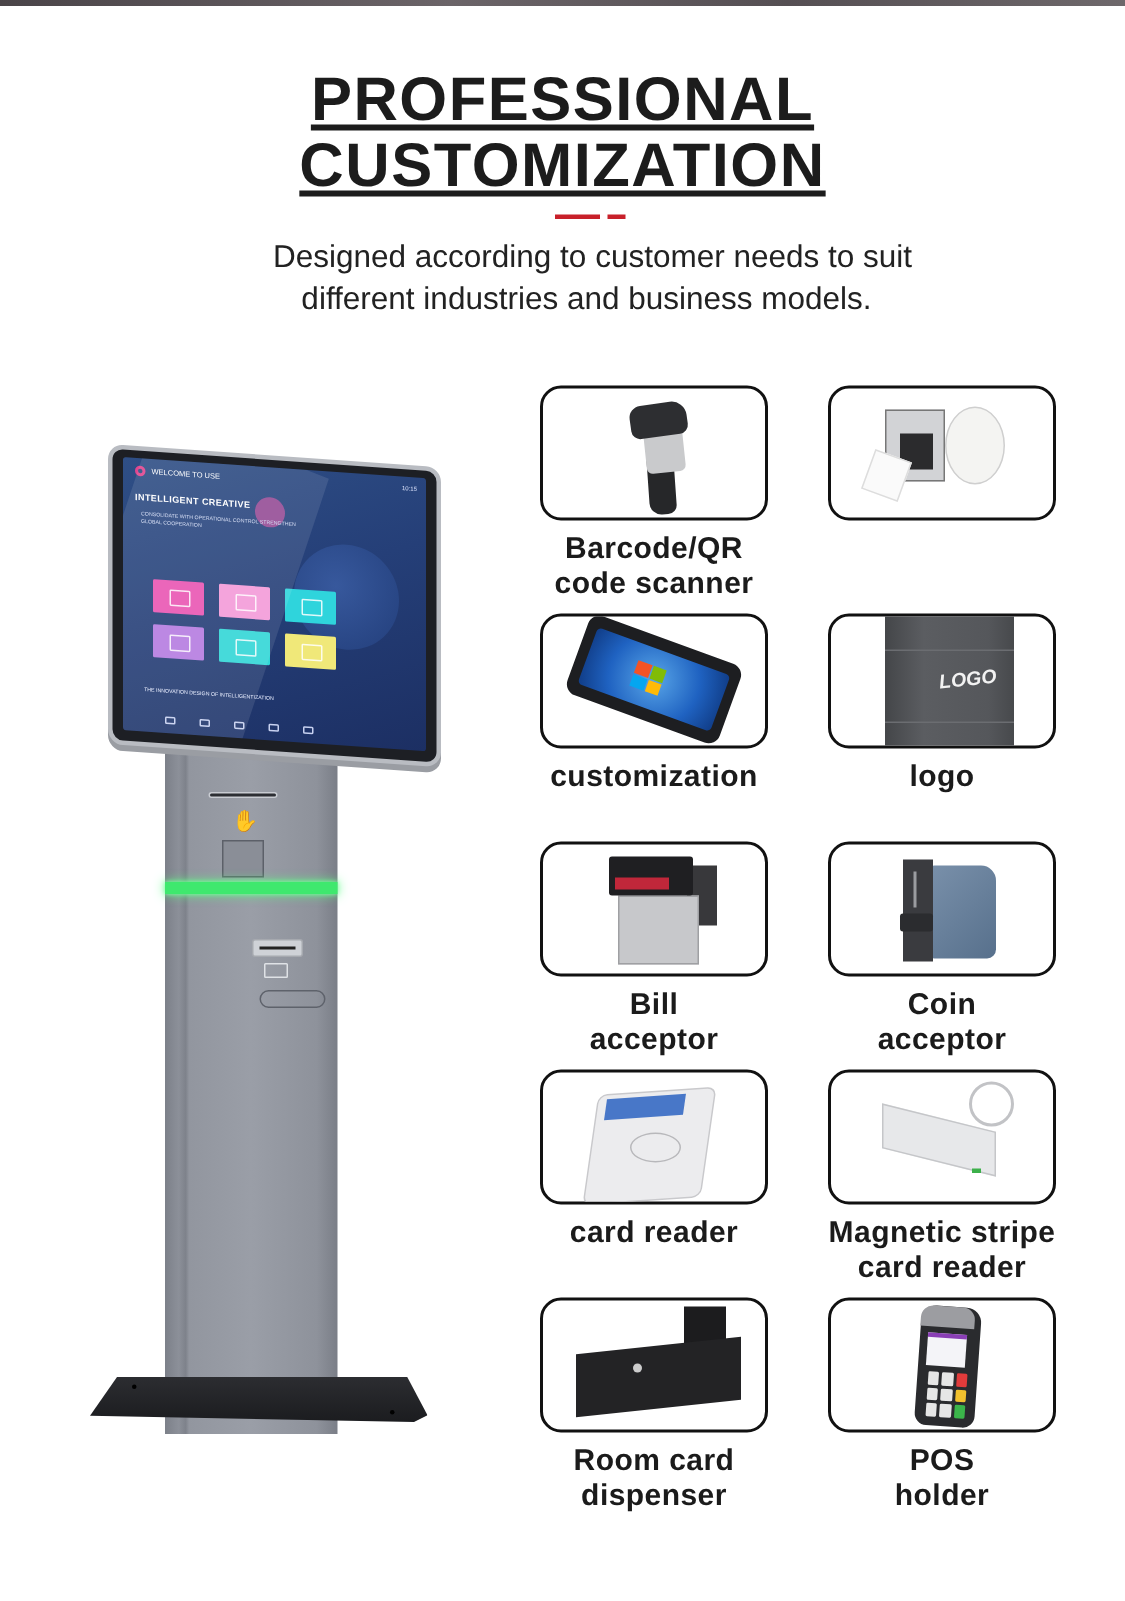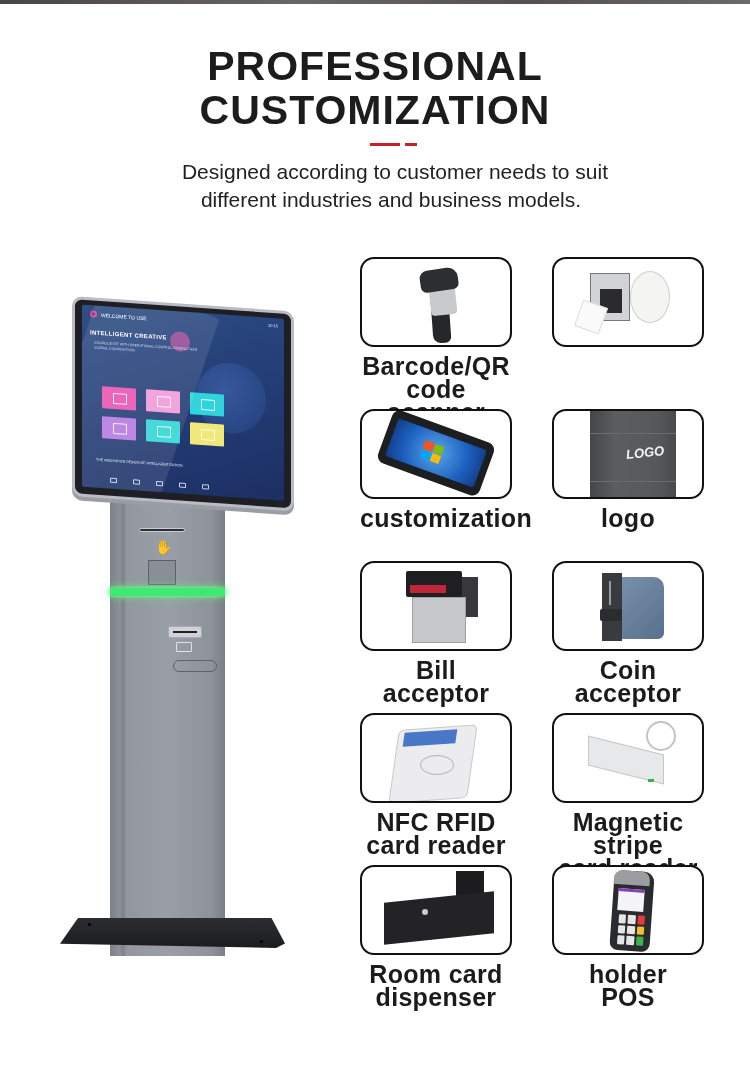--- a/index.html
+++ b/index.html
@@ -4,21 +4,21 @@
 <style>
   * { box-sizing: border-box; margin: 0; padding: 0; }
   html, body { width: 750px; height: 1067px; background: #ffffff; overflow: hidden; }
   body { position: relative; font-family: "Liberation Sans", sans-serif; color: #1a1a1a; }
 
   .top-strip { position: absolute; left: 0; top: 0; width: 750px; height: 4px;
     background: linear-gradient(90deg, #4a4448, #6b6468 40%, #554f53 70%, #6e686b); }
 
   .title { position: absolute; left: 0; width: 750px; text-align: center;
     font-family: "Liberation Sans", sans-serif; font-weight: 700; font-size: 41px;
-    letter-spacing: 1px; color: #1c1c1c; line-height: 44px; }
+    letter-spacing: 1px; color: #1c1c1c; line-height: 44px; text-decoration: underline; }
   .title.l1 { top: 44px; }
   .title.l2 { top: 88px; }
 
   .divider { position: absolute; top: 143px; height: 3px; background: #c8202a; }
   .divider.long { left: 370px; width: 30px; }
   .divider.short { left: 405px; width: 12px; }
 
   .subtitle { position: absolute; left: 0; width: 790px; text-align: center;
     font-size: 21px; color: #222; line-height: 27px; }
   .subtitle.l1 { top: 158px; }
@@ -70,21 +70,21 @@
     border: 1px solid #5e626b; }
   .base { position: absolute; left: 5px; top: 628px; width: 225px; height: 30px;
     background: linear-gradient(180deg, #2c2d31, #1b1c1f); clip-path: polygon(8% 0, 94% 0, 100% 85%, 96% 100%, 0 86%); }
   .base .hole { position: absolute; width: 3px; height: 3px; border-radius: 50%; background: #000; }
 
   
   .grid { position: absolute; left: 360px; top: 257px; width: 345px; }
   .feature { position: absolute; width: 152px; }
   .feature .box { width: 152px; height: 90px; border: 2px solid #111; border-radius: 14px; background: #fff;
     position: relative; overflow: hidden; }
-  .feature .label { margin-top: 8px; text-align: center; font-weight: 700; font-size: 25px; line-height: 23px; color: #1b1b1b; letter-spacing: .3px; }
+  .feature .label { margin-top: 8px; text-align: center; font-weight: 700; font-size: 20px; line-height: 23px; color: #1b1b1b; letter-spacing: .3px; }
 
   
   .glyph { position: absolute; }
   .scanner-head { left: 58px; top: 10px; width: 38px; height: 22px; border-radius: 8px 10px 6px 6px; background: #2d2e31; transform: rotate(-8deg); }
   .scanner-body { left: 68px; top: 26px; width: 26px; height: 30px; background: #c9cacc; border-radius: 4px; transform: rotate(-6deg); }
   .scanner-grip { left: 70px; top: 40px; width: 18px; height: 44px; background: #262729; border-radius: 3px 3px 6px 8px; transform: rotate(-4deg); }
 
   .printer-body { left: 36px; top: 14px; width: 40px; height: 48px; background: #d2d3d6; border: 1px solid #777; }
   .printer-roll { left: 76px; top: 12px; width: 40px; height: 52px; border-radius: 50%; background: #f4f4f2; border: 1px solid #cfcfcf; }
   .printer-paper { left: 24px; top: 44px; width: 26px; height: 28px; background: #fafafa; border: 1px solid #ddd; transform: rotate(20deg); }
@@ -269,21 +269,20 @@
     </div>
   </div>
 
   <div class="feature" style="left:0;top:456px">
     <div class="box">
       <div class="glyph nfc-body"></div>
       <div class="glyph nfc-window"></div>
       <div class="glyph nfc-waves"></div>
     </div>
     <div class="label">
-      <div>NFC RFID</div>
         <div>card reader</div>
     </div>
   </div>
 
   <div class="feature" style="left:192px;top:456px">
     <div class="box">
       <div class="glyph mag-cable"></div>
       <div class="glyph mag-body"></div>
       <div class="glyph mag-led"></div>
     </div>
@@ -316,18 +315,18 @@
           <i style="background:#e23b3b"></i>
         <i></i>
           <i></i>
           <i style="background:#f2c12e"></i>
         <i></i>
           <i></i>
           <i style="background:#3bb54a"></i>
       </div>
     </div>
     <div class="label">
-      <div>holder</div>
-        <div>POS</div>
+      <div>POS</div>
+        <div>holder</div>
     </div>
   </div>
 
 </div>
 
 </body></html>

